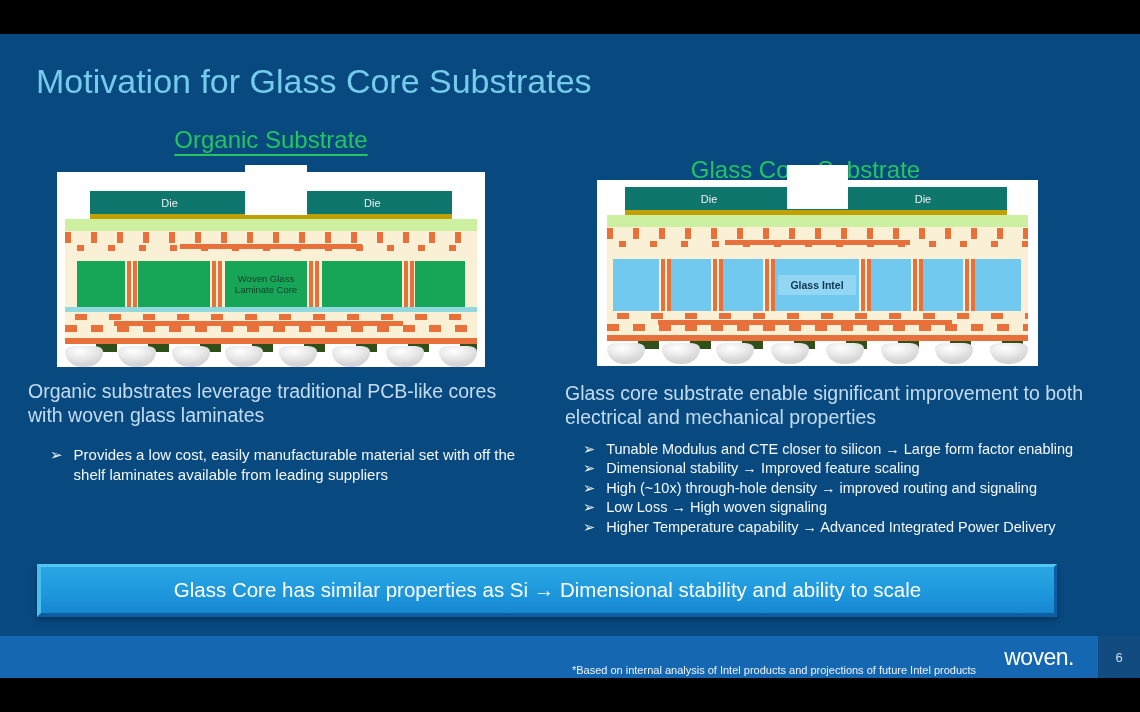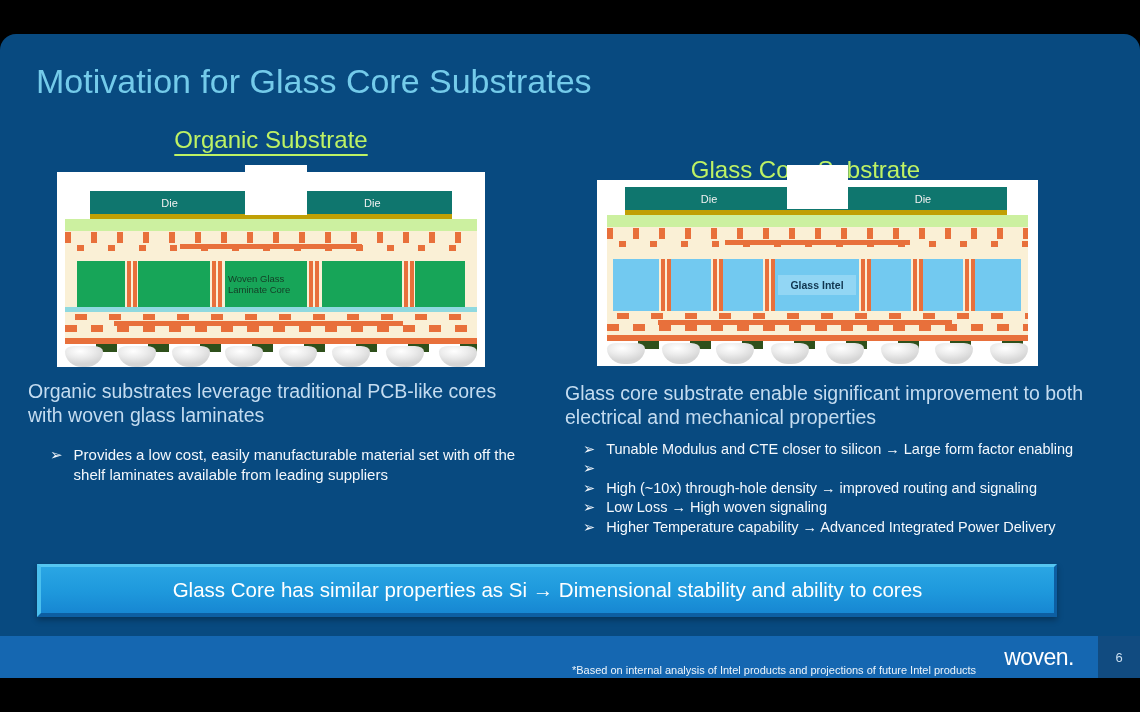--- a/index.html
+++ b/index.html
@@ -1,22 +1,22 @@
 <!DOCTYPE html>
 <html><head>
 <meta charset="utf-8">
 <style>
   html,body{margin:0;padding:0;background:#000;}
   .stage{position:relative;width:1140px;height:712px;background:#000;overflow:hidden;
          font-family:"Liberation Sans",sans-serif;}
-  .slide{position:absolute;left:0;top:34px;width:1140px;height:644px;background:#084A80;border-radius:16px;}
+  .slide{position:absolute;left:0;top:34px;width:1140px;height:644px;background:#084A80;}
 
   .title{position:absolute;left:36px;top:28px;font-size:34px;font-weight:400;color:#74CBEA;margin:0;}
 
-  .col-heading{position:absolute;top:92px;text-align:center;color:#bef264;font-size:24px;
+  .col-heading{position:absolute;top:92px;text-align:center;color:#22c55e;font-size:24px;
                text-decoration:underline;text-decoration-thickness:2px;text-underline-offset:6px;}
   .ch-left{left:57px;width:428px;}
   .ch-right{left:585px;width:441px;margin-top:30px;}
 
   
   .panel{position:absolute;background:#fff;}
   .panel-left{left:57px;top:138px;width:428px;height:195px;}
   .panel-right{left:597px;top:146px;width:441px;height:186px;}
   .panel > div{position:absolute;}
 
@@ -59,21 +59,21 @@
   .panel-right .bu2{left:10px;top:131px;width:421px;height:24px;}
 
   .core-row{background:#FAF0D6;display:flex;align-items:stretch;box-sizing:border-box;}
   .panel-left  .core-row{left:8px;top:89px;width:412px;height:46px;padding:0 12px;}
   .panel-right .core-row{left:10px;top:79px;width:421px;height:52px;padding:0 6px;}
   .block{flex:none;height:100%;}
   .panel-left  .block{background:#17A558;}
   .panel-right .block{background:#72C9F0;}
   .gap{flex:none;height:100%;
        background:linear-gradient(90deg,rgba(0,0,0,0) 0 2px,#E8703B 2px 6px,rgba(0,0,0,0) 6px 8px,#E8703B 8px 12px,rgba(0,0,0,0) 12px);}
-  .core-center{display:flex;align-items:center;justify-content:center;
+  .core-center{display:flex;align-items:center;justify-content:center;text-align:center;
                font-size:9.5px;line-height:1.2;color:#143D26;padding:0 3px;box-sizing:border-box;}
   .core-tag{background:#92D6F4;color:#10354F;font-size:10.5px;font-weight:bold;
             width:92%;text-align:center;padding:4px 0;}
 
   .cyan{background:#8FD9DF;}
   .panel-left .cyan{left:8px;top:135px;width:412px;height:5px;}
 
   .baseline{background:#E8703B;}
   .panel-left  .baseline{left:8px;top:166px;width:412px;height:6px;}
   .panel-right .baseline{left:10px;top:155px;width:421px;height:6px;}
@@ -213,36 +213,37 @@
         <span>Provides a low cost, easily manufacturable material set with off the shelf laminates available from leading suppliers</span>
       </li>
     </ul>
     <ul class="bullets bullets-right">
       <li>
         <span class="marker">➢</span>
         <span>Tunable Modulus and CTE closer to silicon → Large form factor enabling</span>
       </li>
       <li>
         <span class="marker">➢</span>
+        <span>Dimensional stability → Improved feature scaling</span>
       </li>
       <li>
         <span class="marker">➢</span>
         <span>High (~10x) through-hole density → improved routing and signaling</span>
       </li>
       <li>
         <span class="marker">➢</span>
         <span>Low Loss → High woven signaling</span>
       </li>
       <li>
         <span class="marker">➢</span>
         <span>Higher Temperature capability → Advanced Integrated Power Delivery</span>
       </li>
     </ul>
 
-    <div class="banner">Glass Core has similar properties as Si → Dimensional stability and ability to cores</div>
+    <div class="banner">Glass Core has similar properties as Si → Dimensional stability and ability to scale</div>
 
     <div class="footer">
       <span class="footnote">*Based on internal analysis of Intel products and projections of future Intel products</span>
       <span class="logo">woven.</span>
       <div class="pagebox">6</div>
     </div>
 
   </div>
 </div>
 

